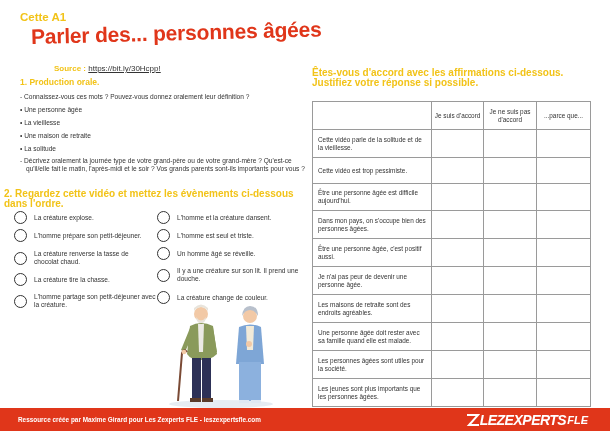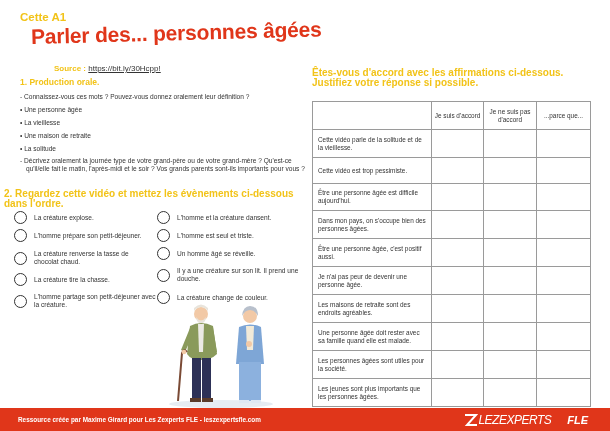--- a/index.html
+++ b/index.html
@@ -26,22 +26,22 @@
 
   table { position: absolute; left: 312px; top: 101px; width: 278px; border-collapse: collapse; table-layout: fixed; }
   td, th { border: 1px solid #9a9a9a; font-size: 6.4px; line-height: 7.6px; color: #333; font-weight: normal; vertical-align: middle; }
   th { height: 28px; text-align: center; }
   td.stmt { padding: 2px 5px; text-align: left; }
   col.c0 { width: 119px; } col.c1 { width: 52px; } col.c2 { width: 53px; } col.c3 { width: 54px; }
 
   .footer { position: absolute; left: 0; top: 408px; width: 610px; height: 23px; background: #e0361a; }
   .footer-text { position: absolute; left: 18px; top: 8px; font-size: 6.4px; color: #ffffff; font-weight: bold; }
   .logo { position: absolute; right: 22px; top: 4px; height: 16px; display: flex; align-items: center; }
-  .logo-z { color: #ffffff; font-size: 12px; font-weight: normal; font-style: italic; letter-spacing: -0.5px; }
-  .logo-fle { color: #ffffff; font-size: 11px; font-weight: bold; font-style: italic; margin-left: 16px; }
+  .logo-z { color: #ffffff; font-size: 14px; font-weight: bold; font-style: italic; letter-spacing: -0.5px; }
+  .logo-fle { color: #ffffff; font-size: 11px; font-weight: bold; font-style: italic; margin-left: 1px; }
 
   .illus { position: absolute; left: 163px; top: 302px; width: 115px; height: 106px; }
 </style>
 </head>
 <body>
 
 <div class="level">Cette A1</div>
 <div class="title">Parler des... personnes âgées</div>
 
 <div class="source">

